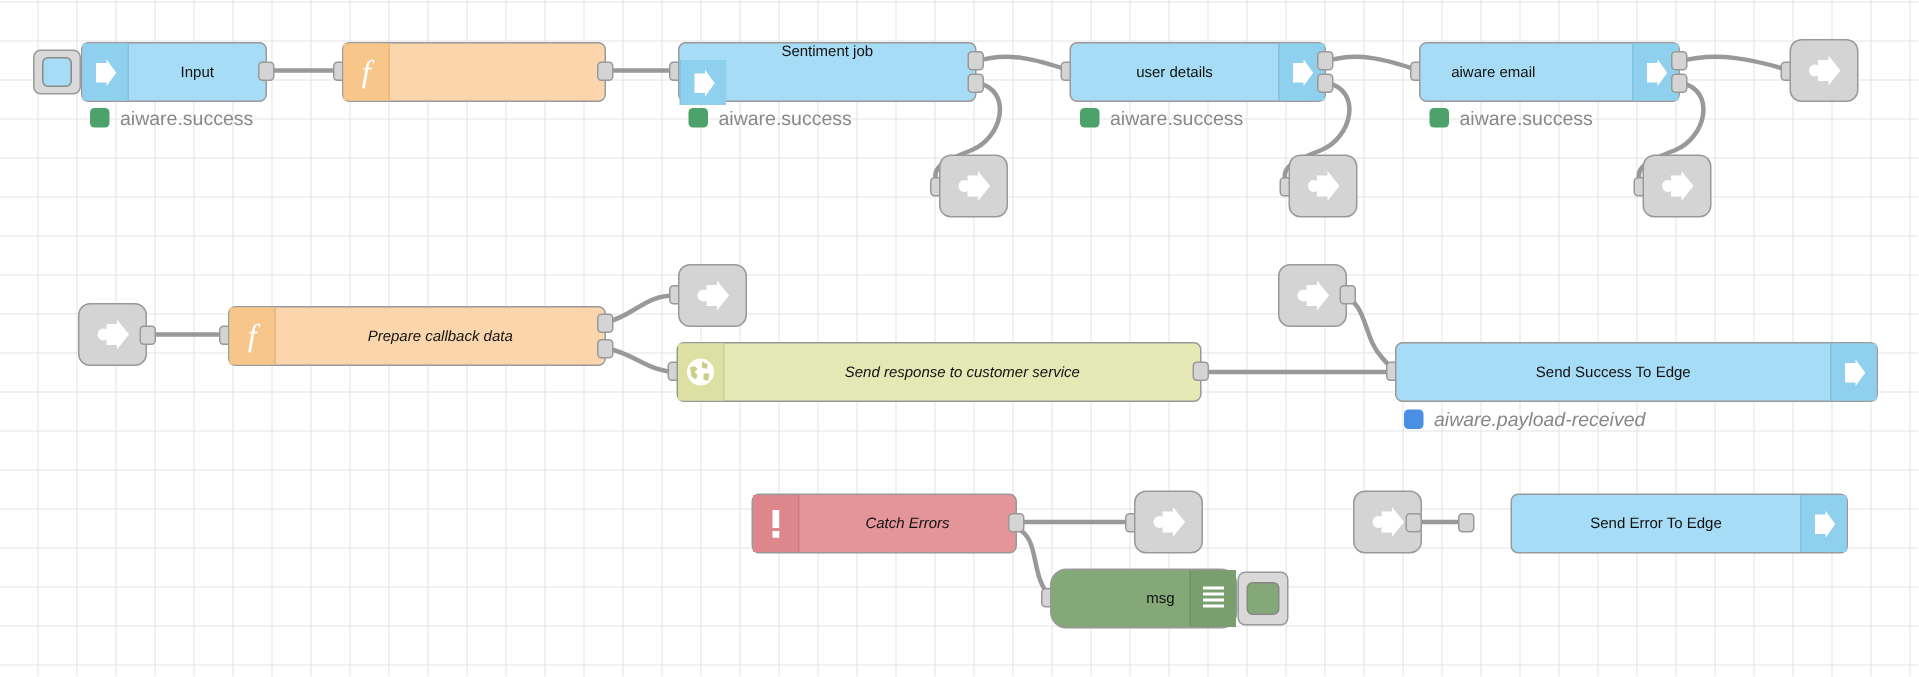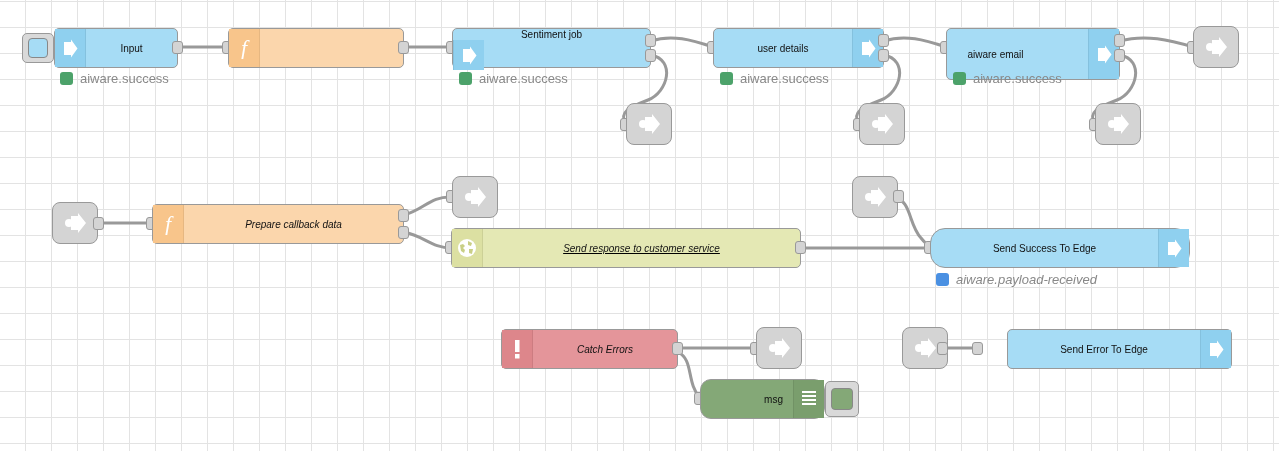--- a/index.html
+++ b/index.html
@@ -31,21 +31,21 @@
     font-size:10px;color:#111;white-space:nowrap;padding:0 10px;
   }
   .node .label.italic{font-style:italic;}
   .node .label.right{justify-content:flex-end;}
 
   
   .c-blue{background:#a6dcf5;}
   .c-blue .icon-box{background:#8fd0ef;}
   .c-orange{background:#fbd6ac;}
   .c-orange .icon-box{background:#f8c58b;}
-  .c-olive{background:#e4e8b4;text-decoration:underline;}
+  .c-olive{background:#e4e8b4;}
   .c-olive .icon-box{background:#dce0a2;}
   .c-red{background:#e4959a;}
   .c-red .icon-box{background:#dd868b;}
   .c-green{background:#84a877;border-radius:11px;}
   .c-green .icon-box{background:#7a9e6d;}
 
   .icon-box{
     width:30px;display:flex;align-items:center;justify-content:center;
     flex:0 0 30px;
   }
@@ -178,21 +178,21 @@
     </div>
   </div>
   <div class="port" style="left:878px;top:34px;"></div>
   <div class="port" style="left:878px;top:49px;"></div>
   <div class="status" style="left:720px;top:71px;">
     <span class="dot" style="background:#4ca26a;"></span>
     <span>aiware.success</span>
   </div>
 
   <div class="port" style="left:940px;top:41px;"></div>
-  <div class="node c-blue" style="left:946px;top:28px;width:174px;height:52px;gap:44px;">
+  <div class="node c-blue" style="left:946px;top:28px;width:174px;height:40px;gap:44px;">
     <div class="label">aiware email</div>
     <div class="icon-box right-side">
       <svg width="17" height="19" viewBox="0 0 17 19">
           <path d="M2,3 L9,3 L9,0.5 L15.5,9.5 L9,18.5 L9,16 L2,16 Z" fill="#ffffff"></path>
         </svg>
     </div>
   </div>
   <div class="port" style="left:1114px;top:34px;"></div>
   <div class="port" style="left:1114px;top:49px;"></div>
   <div class="status" style="left:953px;top:71px;">
@@ -276,21 +276,21 @@
 
   <div class="linknode" style="left:852px;top:176px;">
     <svg width="26" height="22" viewBox="0 0 26 22">
         <path d="M3,11 a4,4 0 1,0 8,0 a4,4 0 1,0 -8,0" fill="#ffffff"></path>
         <path d="M9,4 L16,4 L16,1 L24,11 L16,21 L16,18 L9,18 Z" fill="#ffffff"></path>
       </svg>
   </div>
   <div class="port" style="left:893px;top:190px;"></div>
 
   <div class="port" style="left:924px;top:241px;"></div>
-  <div class="node c-blue" style="left:930px;top:228px;width:260px;height:40px;border-radius:15px;">
+  <div class="node c-blue" style="left:930px;top:228px;width:322px;height:40px;">
     <div class="label">Send Success To Edge</div>
     <div class="icon-box right-side">
       <svg width="17" height="19" viewBox="0 0 17 19">
           <path d="M2,3 L9,3 L9,0.5 L15.5,9.5 L9,18.5 L9,16 L2,16 Z" fill="#ffffff"></path>
         </svg>
     </div>
   </div>
   <div class="status" style="left:936px;top:272px;font-style:italic;">
     <span class="dot" style="background:#4a90e2;"></span>
     <span>aiware.payload-received</span>

